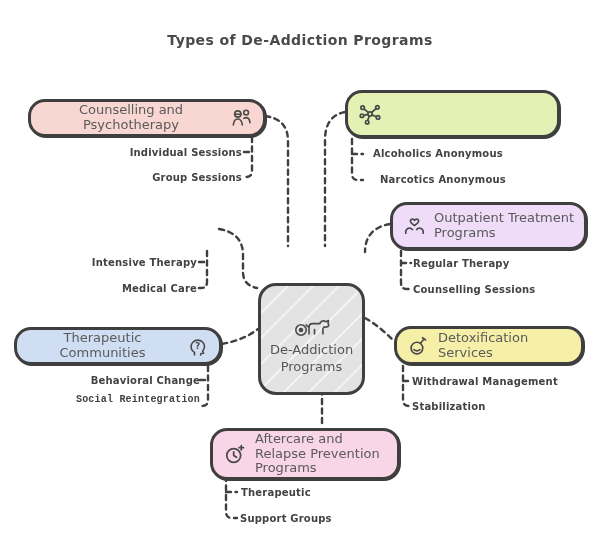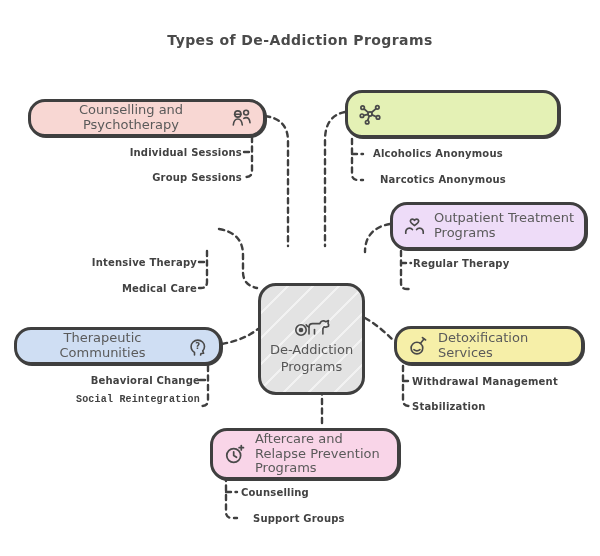--- a/index.html
+++ b/index.html
@@ -107,20 +107,21 @@
     <span class="icon">
       <svg width="25" height="25" viewBox="0 0 24 24">
         <path d="M12 6.2 c.9-1.7 3.3-1.7 3.9 0 .5 1.4-.9 2.9-3.9 4.9 -3-2-4.4-3.5-3.9-4.9 .6-1.7 3-1.7 3.9 0 z"></path>
         <path d="M3.6 18.5 c-.4-2.8 1.2-5 3.6-5 1.2 0 2.1.5 2.8 1.4"></path>
         <path d="M20.4 18.5 c.4-2.8-1.2-5-3.6-5 -1.2 0-2.1.5-2.8 1.4"></path>
       </svg>
     </span>
     <span class="lbl">Outpatient Treatment Programs</span>
   </div>
   <div class="sub" style="left:413px;top:258px;">Regular Therapy</div>
+  <div class="sub" style="left:413px;top:284px;">Counselling Sessions</div>
 
   <div class="node" style="left: 14px; top: 327px; width: 208px; height: 38px; background-color: rgb(207, 222, 243);">
     <span class="lbl center-text">Therapeutic Communities</span>
     <span class="icon">
       <svg width="24" height="25" viewBox="0 0 24 24">
         <path d="M8.5 20.5 v-2.6 c-2.1-1.2-3.4-3.4-3.4-5.8 0-3.6 3-6.5 6.7-6.5 3.7 0 6.7 2.9 6.7 6.5 0 1.7-.7 3.2-1.8 4.3 l.9 2.3 -2.6.3 -.4 1.5"></path>
         <text x="9.2" y="14.2" font-size="8.5" font-weight="bold" fill="#4a4a4a" stroke="none">?</text>
       </svg>
     </span>
   </div>
@@ -144,22 +145,22 @@
   <div class="node" style="left: 210px; top: 428px; width: 190px; height: 52px; background-color: rgb(249, 213, 232);">
     <span class="icon">
       <svg width="26" height="26" viewBox="0 0 24 24">
         <circle cx="10.8" cy="13.4" r="6.4"></circle>
         <path d="M10.8 10 v3.4 l2.6 1.6"></path>
         <path d="M17.8 4.2 v4 M15.8 6.2 h4"></path>
       </svg>
     </span>
     <span class="lbl">Aftercare and Relapse Prevention Programs</span>
   </div>
-  <div class="sub" style="left:241px;top:487px;">Counselling</div>
-  <div class="sub" style="left:253px;top:513px;">Support Groups</div>
+  <div class="sub" style="left:241px;top:487px;">Therapeutic</div>
+  <div class="sub" style="left:240px;top:513px;">Support Groups</div>
 
   <div class="center-node" style="left: 258px; top: 248px; width: 107px; height: 112px; background-color: rgb(227, 227, 227);">
     <span class="icon">
       <svg width="44" height="36" viewBox="0 0 44 36">
         <circle cx="11" cy="27" r="5.2"></circle>
         <circle cx="11" cy="27" r="1.5" fill="#4a4a4a"></circle>
         <path d="M19 31 v-7 c0-2 1.6-3.4 3.6-3.4 h7.2 c.8-1.8 2.2-2.8 3.9-2.8 l2.2 1 2.6-1.2 -.5 2.8 c.7.8.9 1.8.5 2.8 l-2.7 1.1 -1.7-.5 -1.2 1.8 v5.4"></path>
         <path d="M24.5 31 v-4.5"></path>
         <path d="M19 24 c-1.5-.3-2.4-1-2.8-2.2"></path>
       </svg>

